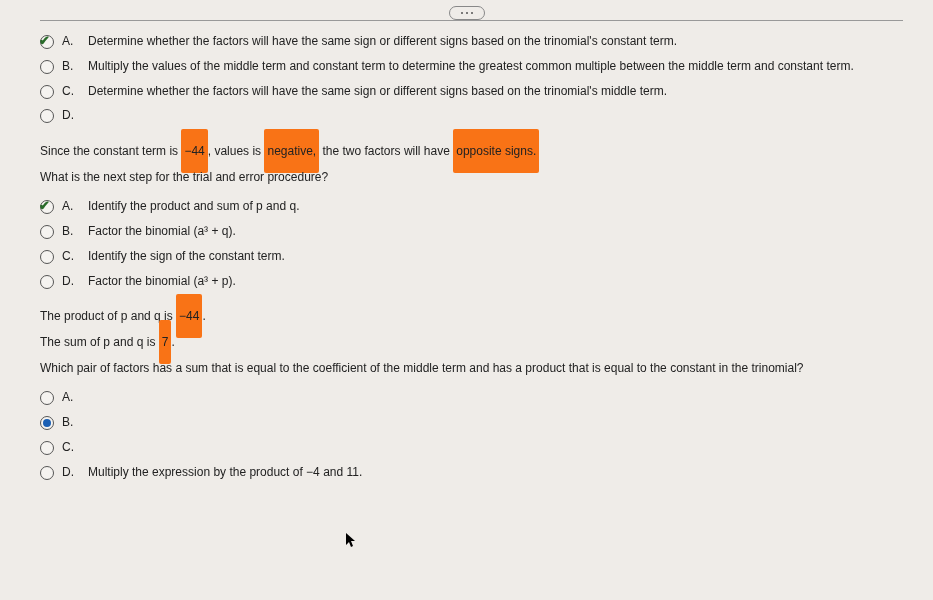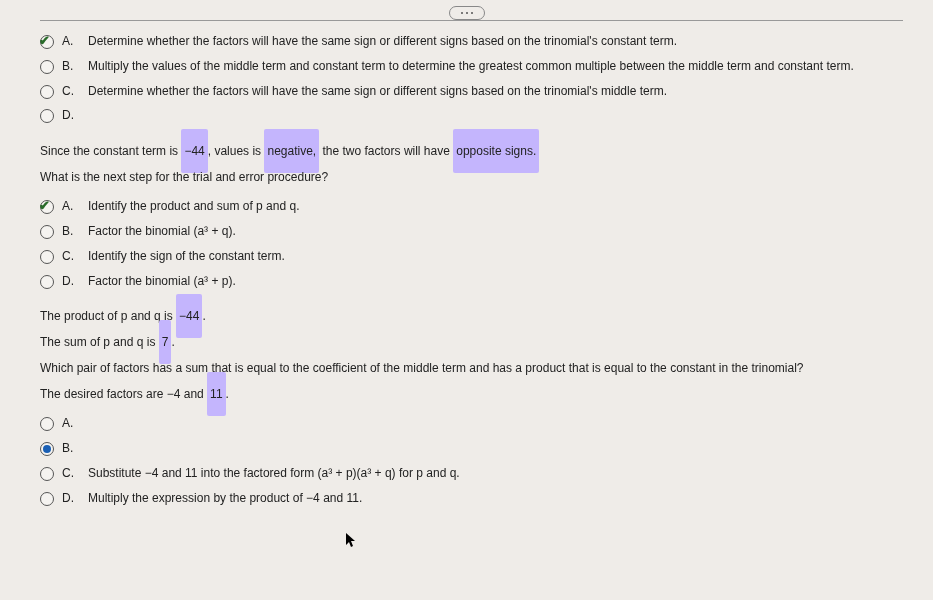--- a/index.html
+++ b/index.html
@@ -79,21 +79,21 @@
   }
   .opt-label {
     flex-shrink: 0;
     width: 18px;
   }
   .line {
     margin: 8px 0;
     line-height: 1.5;
   }
   .highlight {
-    background: #c4b5fd;
+    background: #f97316;
     padding: 15px 3px;
     border-radius: 2px;
   }
   .section-gap {
     margin-top: 14px;
   }
   .cursor {
     position: absolute;
     top: 533px;
     left: 346px;
@@ -164,37 +164,33 @@
     </div>
   </div>
 
   <div class="line section-gap">
     <span>The product of p and q is </span><span class="highlight">−44</span><span>.</span>
   </div>
   <div class="line">
     <span>The sum of p and q is </span><span class="highlight">7</span><span>.</span>
   </div>
   <div class="line">Which pair of factors has a sum that is equal to the coefficient of the middle term and has a product that is equal to the constant in the trinomial?</div>
-  <div class="line">
-    <span>The desired factors are −4 and </span><span class="highlight">11</span><span>.</span>
-  </div>
 
   <div class="options-block">
     <div class="option">
       <div class="radio"></div>
       <span class="opt-label">A.</span>
     </div>
     <div class="option">
       <div class="radio selected-dot"></div>
       <span class="opt-label">B.</span>
     </div>
     <div class="option">
       <div class="radio"></div>
       <span class="opt-label">C.</span>
-      <span><span>Substitute −4 and 11 into the factored form </span><span>(a³ + p)(a³ + q)</span><span> for p and q.</span></span>
     </div>
     <div class="option">
       <div class="radio"></div>
       <span class="opt-label">D.</span>
       <span>Multiply the expression by the product of −4 and 11.</span>
     </div>
   </div>
 
   <div class="cursor">
     <svg width="12" height="16" viewBox="0 0 12 16">

